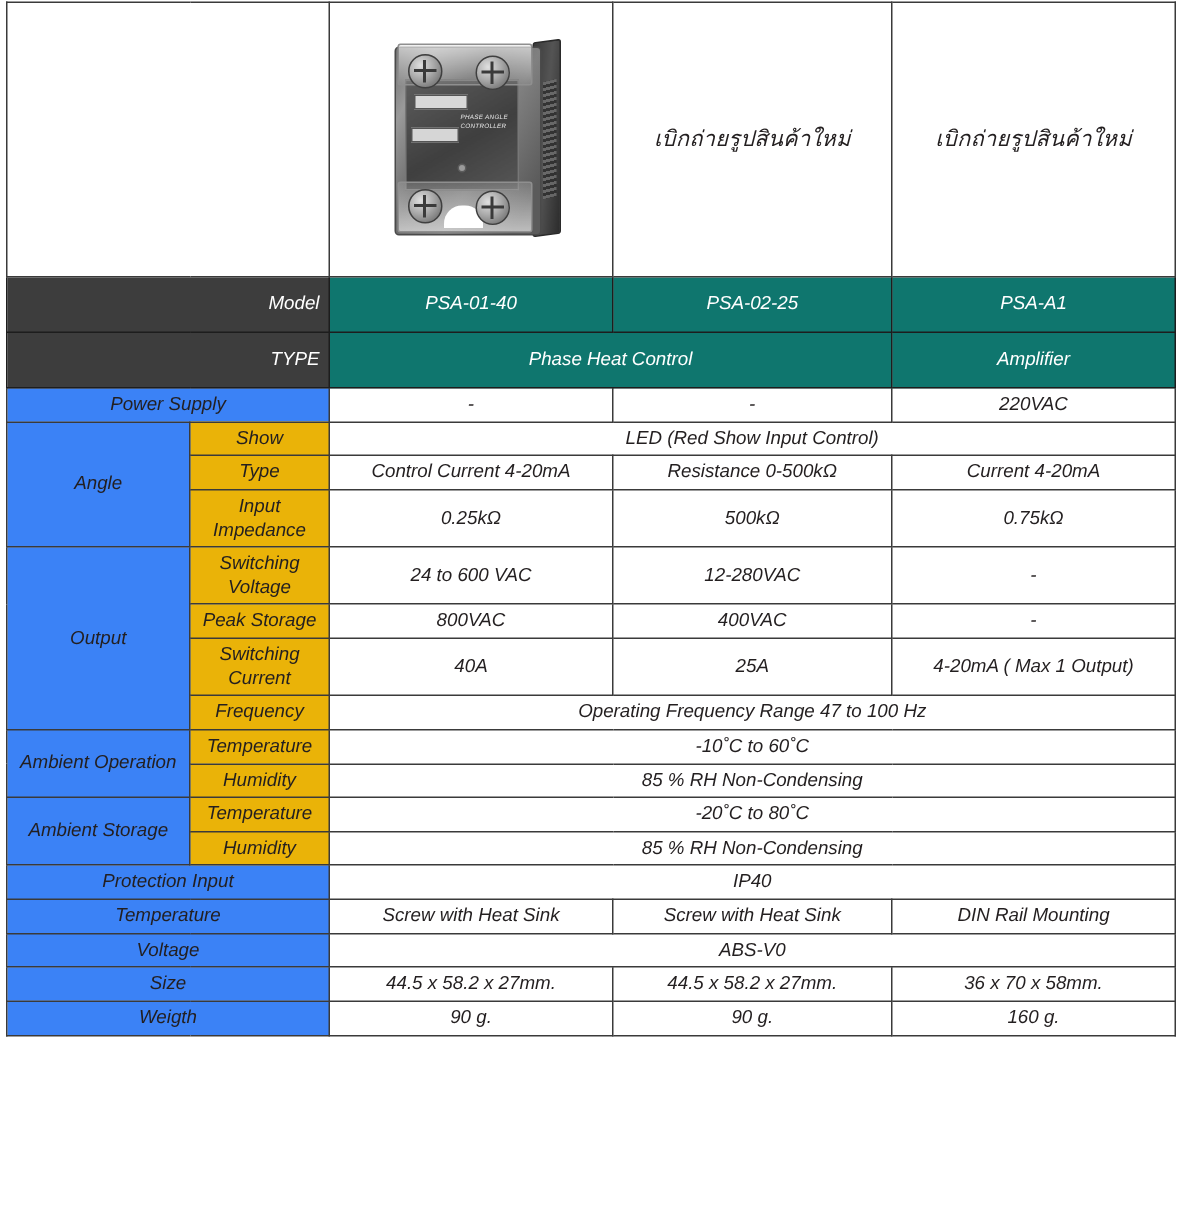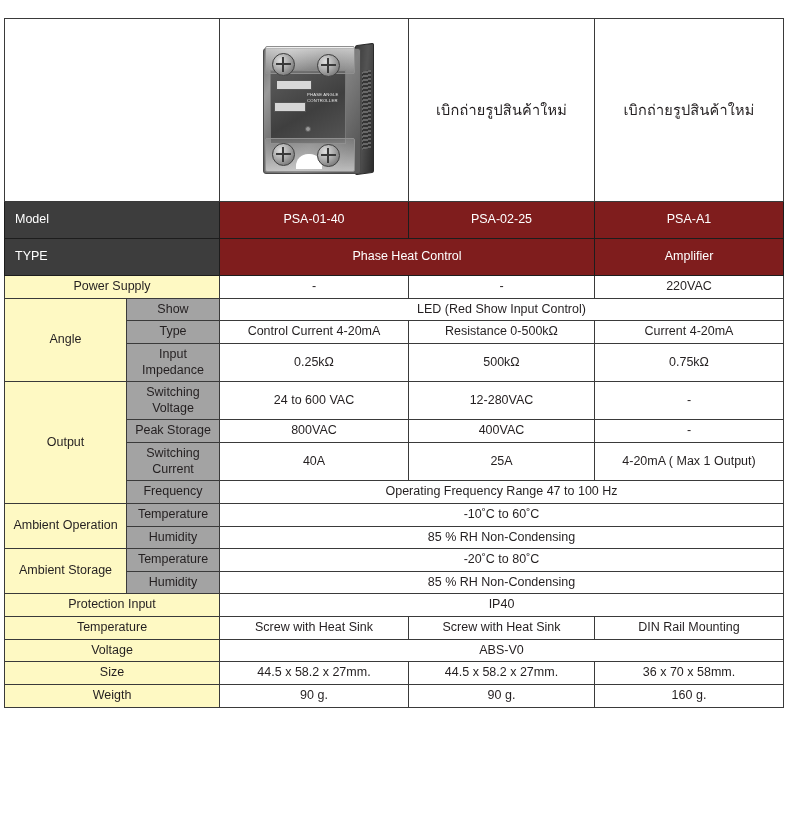--- a/index.html
+++ b/index.html
@@ -19,25 +19,26 @@
   #sheet {
     position: relative;
     width: 788px;
     height: 821px;
     background: #ffffff;
   }
 
   table.spec {
     position: absolute;
     left: 4px;
-    top: 18px;
+    top: 1px;
     width: 779px;
     border-collapse: collapse;
     table-layout: fixed;
     font-size: 12.5px;
+    font-style: italic;
   }
 
   table.spec td {
     border: 1px solid #3a3a3a;
     padding: 3px 6px;
     text-align: center;
     vertical-align: middle;
     line-height: 1.25;
     color: #231f20;
     word-wrap: break-word;
@@ -57,41 +58,41 @@
   td.promo {
     background: #ffffff;
     color: #c00000;
     font-size: 14.5px;
     font-family: "DejaVu Sans", "Liberation Sans", sans-serif;
     letter-spacing: 0.2px;
   }
 
   
   tr.dark td {
-    background: #7f1d1d;
+    background: #0f766e;
     color: #ffffff;
     height: 30px;
     border-color: #1d1d1d;
   }
   tr.dark td.rowhead {
     background: #3d3d3d;
     color: #ffffff;
-    text-align: left;
+    text-align: right;
     padding-left: 10px;
   }
 
   
   td.rowhead {
-    background: #fef9c3;
+    background: #3b82f6;
     text-align: left;
     padding-left: 10px;
     font-size: 12.5px;
   }
   td.sublabel {
-    background: #a3a3a3;
+    background: #eab308;
     text-align: left;
     padding-left: 8px;
     font-size: 12.5px;
   }
   td.val {
     background: #ffffff;
   }
 
   
   .prod-wrap {

